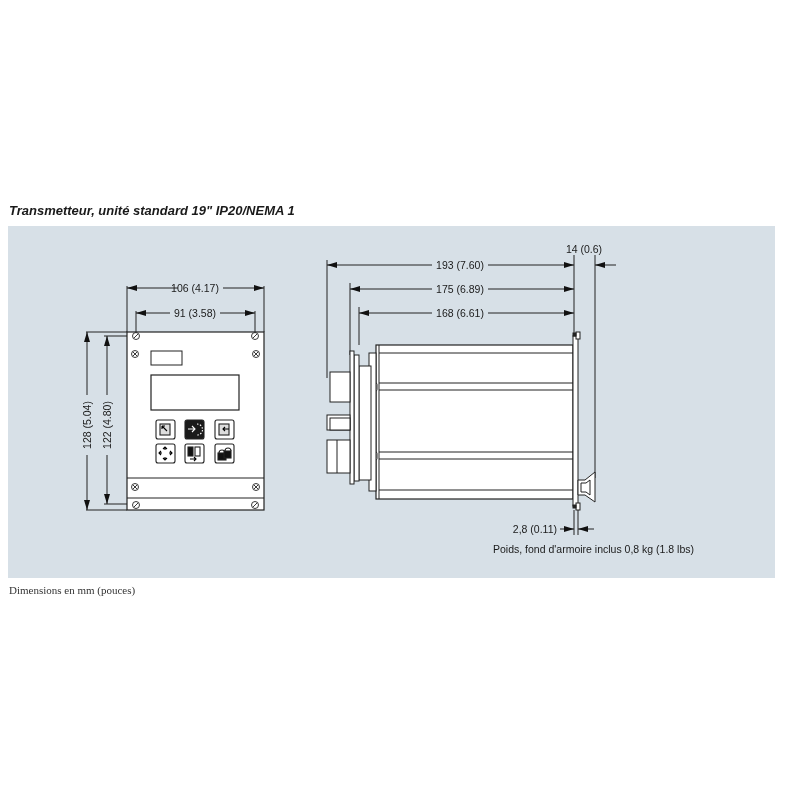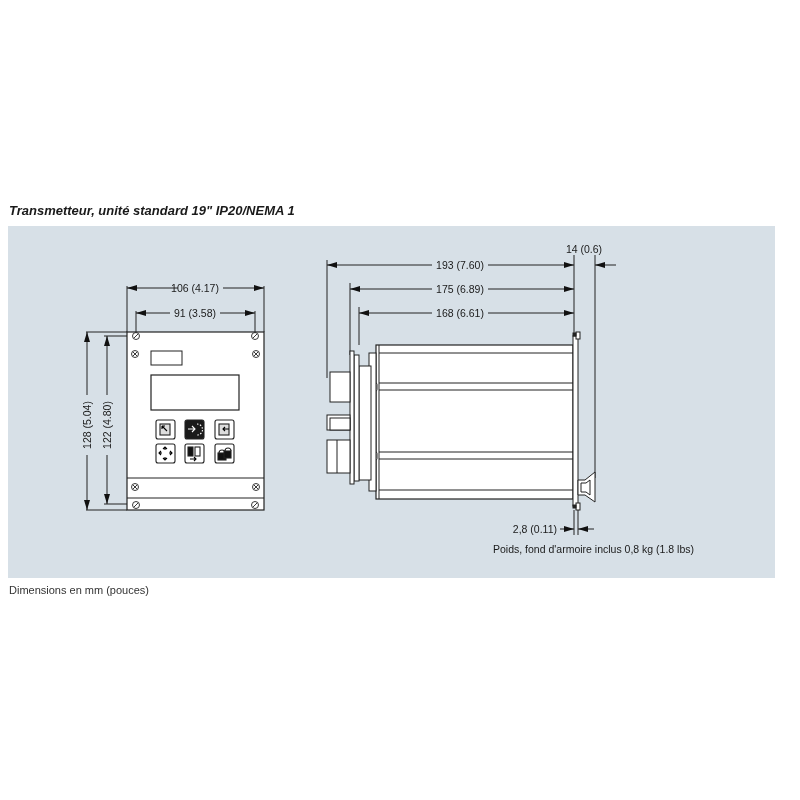--- a/index.html
+++ b/index.html
@@ -1,20 +1,20 @@
 <!DOCTYPE html>
 <html><head>
 <meta charset="utf-8">
 <style>
   html, body { margin: 0; padding: 0; }
   body { width: 800px; height: 800px; background: #ffffff; position: relative; overflow: hidden;
          font-family: "Liberation Sans", sans-serif; }
   .title { position: absolute; left: 9px; top: 203px; font-size: 13px; font-weight: bold; font-style: italic; color: #1a1a1a; }
   .panel { position: absolute; left: 8px; top: 226px; width: 767px; height: 352px; background: #d7e0e7; }
-  .footnote { position: absolute; left: 9px; top: 584px; font-size: 11px; color: #333; }
+  .footnote { position: absolute; left: 9px; top: 584px; font-size: 11px; color: #333; font-family: Liberation Serif, serif; }
   svg { position: absolute; left: 0; top: 0; }
   .dimtxt { font-family: "Liberation Sans", sans-serif; font-size: 10.5px; fill: #1a1a1a; }
 </style>
 </head>
 <body>
 
 <div class="title">Transmetteur, unité standard 19" IP20/NEMA 1</div>
 <div class="panel"></div>
 <div class="footnote">Dimensions en mm (pouces)</div>
 

